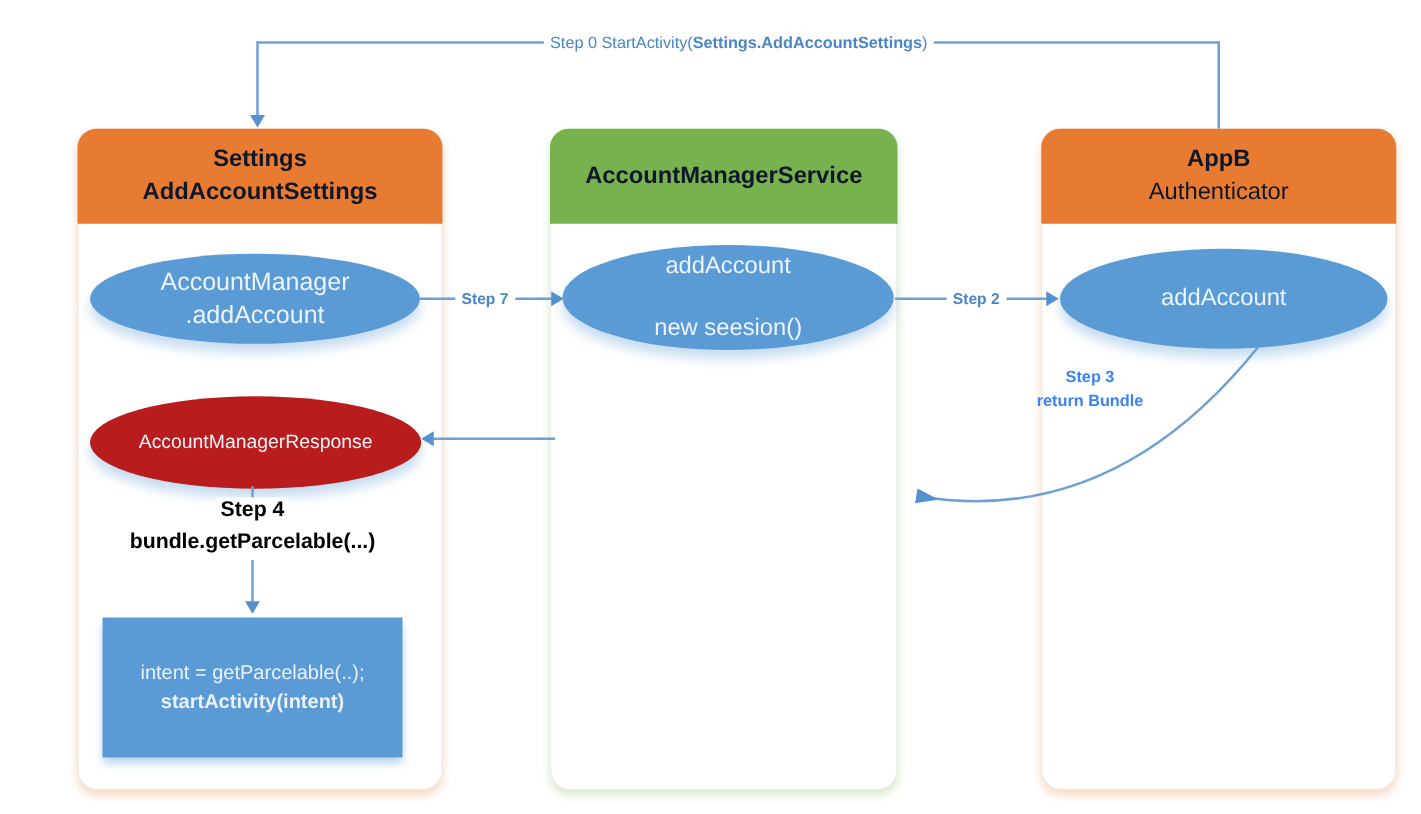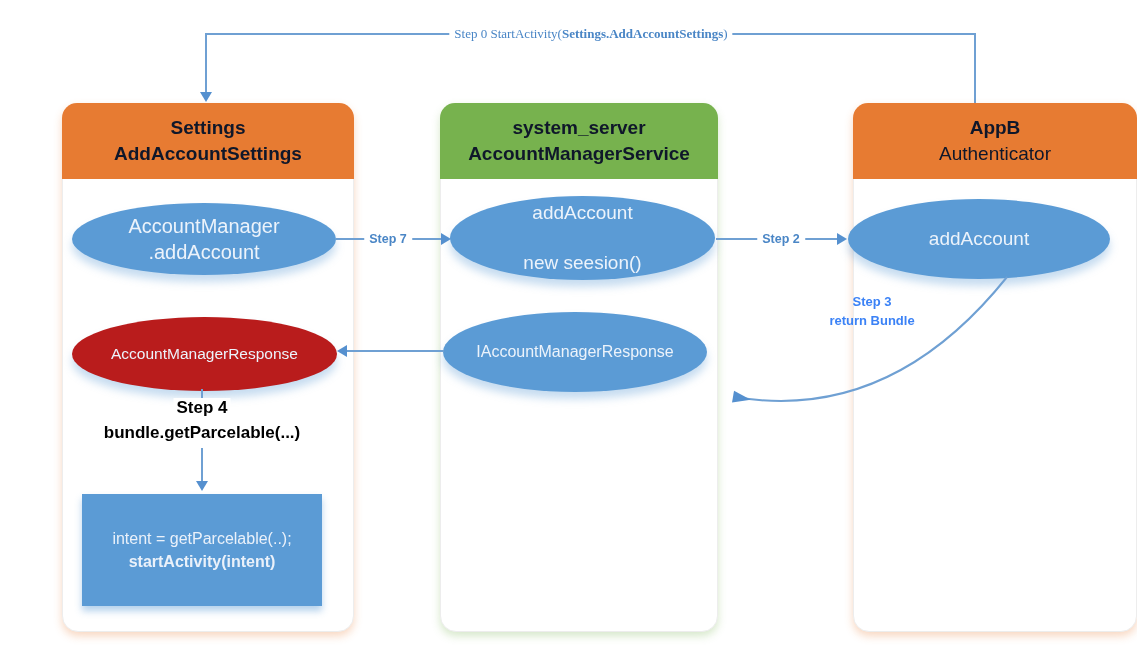--- a/index.html
+++ b/index.html
@@ -7,21 +7,21 @@
     position:relative;width:1137px;height:651px;background:#ffffff;overflow:hidden;
     font-family:"Liberation Sans","DejaVu Sans",sans-serif;
   }
   
   .column{
     position:absolute;top:103px;height:527px;background:#ffffff;
     border:1px solid #ededed;border-radius:16px;
   }
   .col-1{left:62px;width:290px;box-shadow:0 4px 8px rgba(232,122,50,.30);}
   .col-2{left:440px;width:276px;box-shadow:0 4px 8px rgba(119,178,78,.30);}
-  .col-3{left:833px;width:282px;box-shadow:0 4px 8px rgba(232,122,50,.30);margin-left:20px;}
+  .col-3{left:833px;width:282px;box-shadow:0 4px 8px rgba(232,122,50,.30);}
   .col-header{
     position:absolute;top:-1px;left:-1px;right:-1px;height:76px;
     border-radius:15px 15px 0 0;color:#0f172a;
     display:flex;flex-direction:column;align-items:center;justify-content:center;
     line-height:1.35;font-size:19px;
   }
   .col-header .t1{font-weight:bold;}
   .col-header .t2{font-weight:bold;}
   .col-3 .col-header .t2{font-weight:normal;text-align:center;}
   
@@ -65,34 +65,33 @@
 </style>
 </head>
 <body>
 
 <div id="canvas">
 
   <div class="hline" style="left:206px;top:33px;width:769px;"></div>
   <div class="vline" style="left:205px;top:33px;height:60px;"></div>
   <div class="arrow-down" style="left:200px;top:92px;"></div>
   <div class="vline" style="left:974px;top:33px;height:70px;"></div>
-  <div class="conn-label" style="left:591px;top:34px;font-size:13px;font-weight:normal;font-family:Liberation Serif, serif;">
+  <div class="conn-label" style="left:591px;top:34px;font-size:13px;font-weight:normal;">
     <span>Step 0  StartActivity(</span><span style="font-weight:bold">Settings.AddAccountSettings</span><span>)</span>
   </div>
 
   <div class="column col-1">
     <div class="col-header" style="background-color: rgb(231, 123, 50);">
       <div class="t1">Settings</div>
       <div class="t2">AddAccountSettings</div>
     </div>
   </div>
 
   <div class="column col-2">
     <div class="col-header" style="background-color: rgb(119, 178, 78);">
-      <div class="t1">system_server</div>
       <div class="t2">AccountManagerService</div>
     </div>
   </div>
 
   <div class="column col-3">
     <div class="col-header" style="background-color: rgb(231, 123, 50);">
       <div class="t1">AppB</div>
       <div class="t2">Authenticator</div>
     </div>
   </div>
@@ -108,23 +107,20 @@
   </div>
 
   <div class="ellipse e3" style="background-color: rgb(91, 155, 213);">
     <div>addAccount</div>
   </div>
 
   <div class="ellipse e4" style="background-color: #b91c1c;">
     <div>AccountManagerResponse</div>
   </div>
 
-  <div class="ellipse e5" style="background-color: rgb(91, 155, 213);">
-    <div>IAccountManagerResponse</div>
-  </div>
 
   <div class="hline" style="left:336px;top:238px;width:112px;"></div>
   <div class="arrow-right" style="left:441px;top:233px;"></div>
   <div class="conn-label" style="left:388px;top:239px;">Step 7</div>
 
   <div class="hline" style="left:716px;top:238px;width:128px;"></div>
   <div class="arrow-right" style="left:837px;top:233px;"></div>
   <div class="conn-label" style="left:781px;top:239px;">Step 2</div>
 
   <div class="hline" style="left:346px;top:350px;width:98px;"></div>

